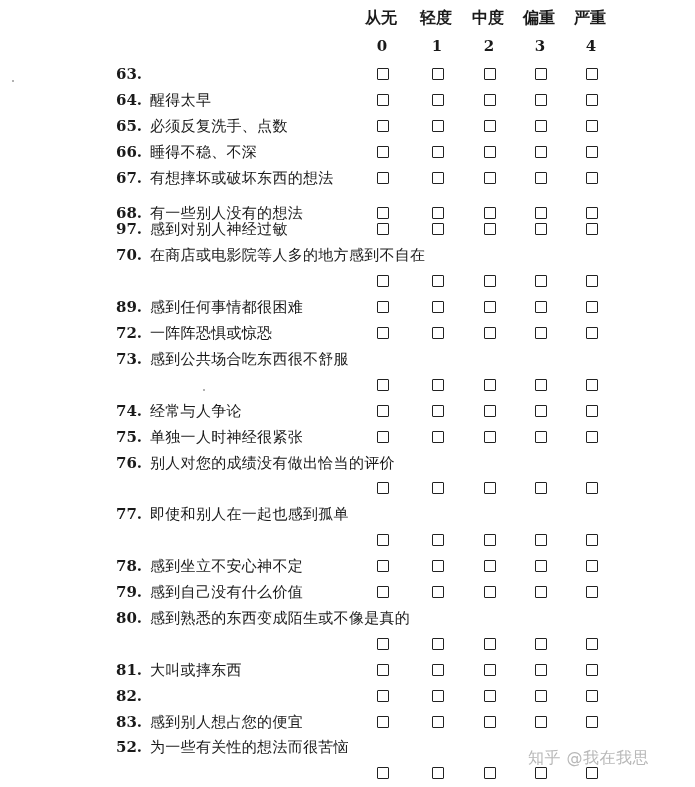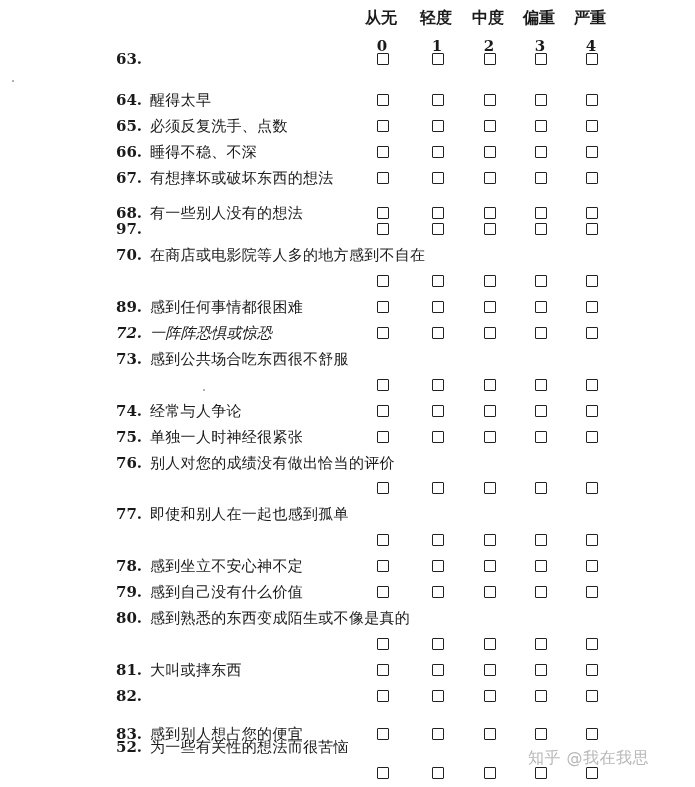--- a/index.html
+++ b/index.html
@@ -24,21 +24,21 @@
   <div class="hdr" style="left:516px">偏重</div>
   <div class="hdr" style="left:567px">严重</div>
   <div class="hnum" style="left:372px">0</div>
   <div class="hnum" style="left:427px">1</div>
   <div class="hnum" style="left:479px">2</div>
   <div class="hnum" style="left:530px">3</div>
   <div class="hnum" style="left:581px">4</div>
 </div>
 
 <div id="items">
-    <div class="line" style="top: 46px;">
+    <div class="line" style="top: 61px;">
       <span class="num">63.</span>
       <div class="cb" style="left: 377px;"></div>
       <div class="cb" style="left: 432px;"></div>
       <div class="cb" style="left: 484px;"></div>
       <div class="cb" style="left: 535px;"></div>
       <div class="cb" style="left: 586px;"></div>
     </div>
     <div class="line" style="top: 86.9px;">
       <span class="num">64.</span>
       <span class="txt">醒得太早</span>
@@ -79,20 +79,21 @@
       <span class="num">68.</span>
       <span class="txt">有一些别人没有的想法</span>
       <div class="cb" style="left: 377px;"></div>
       <div class="cb" style="left: 432px;"></div>
       <div class="cb" style="left: 484px;"></div>
       <div class="cb" style="left: 535px;"></div>
       <div class="cb" style="left: 586px;"></div>
     </div>
     <div class="line" style="top: 216.4px;">
       <span class="num">97.</span>
+      <span class="txt">感到对别人神经过敏</span>
       <div class="cb" style="left: 377px;"></div>
       <div class="cb" style="left: 432px;"></div>
       <div class="cb" style="left: 484px;"></div>
       <div class="cb" style="left: 535px;"></div>
       <div class="cb" style="left: 586px;"></div>
     </div>
     <div class="line" style="top: 242.3px;">
       <span class="num">70.</span>
       <span class="txt">在商店或电影院等人多的地方感到不自在</span>
     </div>
@@ -105,21 +106,21 @@
     </div>
     <div class="line" style="top: 294.1px;">
       <span class="num">89.</span>
       <span class="txt">感到任何事情都很困难</span>
       <div class="cb" style="left: 377px;"></div>
       <div class="cb" style="left: 432px;"></div>
       <div class="cb" style="left: 484px;"></div>
       <div class="cb" style="left: 535px;"></div>
       <div class="cb" style="left: 586px;"></div>
     </div>
-    <div class="line" style="top: 320px; font-style: italic;">
+    <div class="line" style="top: 320px;">
       <span class="num">72.</span>
       <span class="txt">一阵阵恐惧或惊恐</span>
       <div class="cb" style="left: 377px;"></div>
       <div class="cb" style="left: 432px;"></div>
       <div class="cb" style="left: 484px;"></div>
       <div class="cb" style="left: 535px;"></div>
       <div class="cb" style="left: 586px;"></div>
     </div>
     <div class="line" style="top: 345.9px;">
       <span class="num">73.</span>
@@ -211,21 +212,21 @@
       <div class="cb" style="left: 586px;"></div>
     </div>
     <div class="line" style="top: 682.6px;">
       <span class="num">82.</span>
       <div class="cb" style="left: 377px;"></div>
       <div class="cb" style="left: 432px;"></div>
       <div class="cb" style="left: 484px;"></div>
       <div class="cb" style="left: 535px;"></div>
       <div class="cb" style="left: 586px;"></div>
     </div>
-    <div class="line" style="top: 708.5px; margin-top: 12px;">
+    <div class="line" style="top: 708.5px;">
       <span class="num">83.</span>
       <span class="txt">感到别人想占您的便宜</span>
       <div class="cb" style="left: 377px;"></div>
       <div class="cb" style="left: 432px;"></div>
       <div class="cb" style="left: 484px;"></div>
       <div class="cb" style="left: 535px;"></div>
       <div class="cb" style="left: 586px;"></div>
     </div>
     <div class="line" style="top: 734.4px;">
       <span class="num">52.</span>

